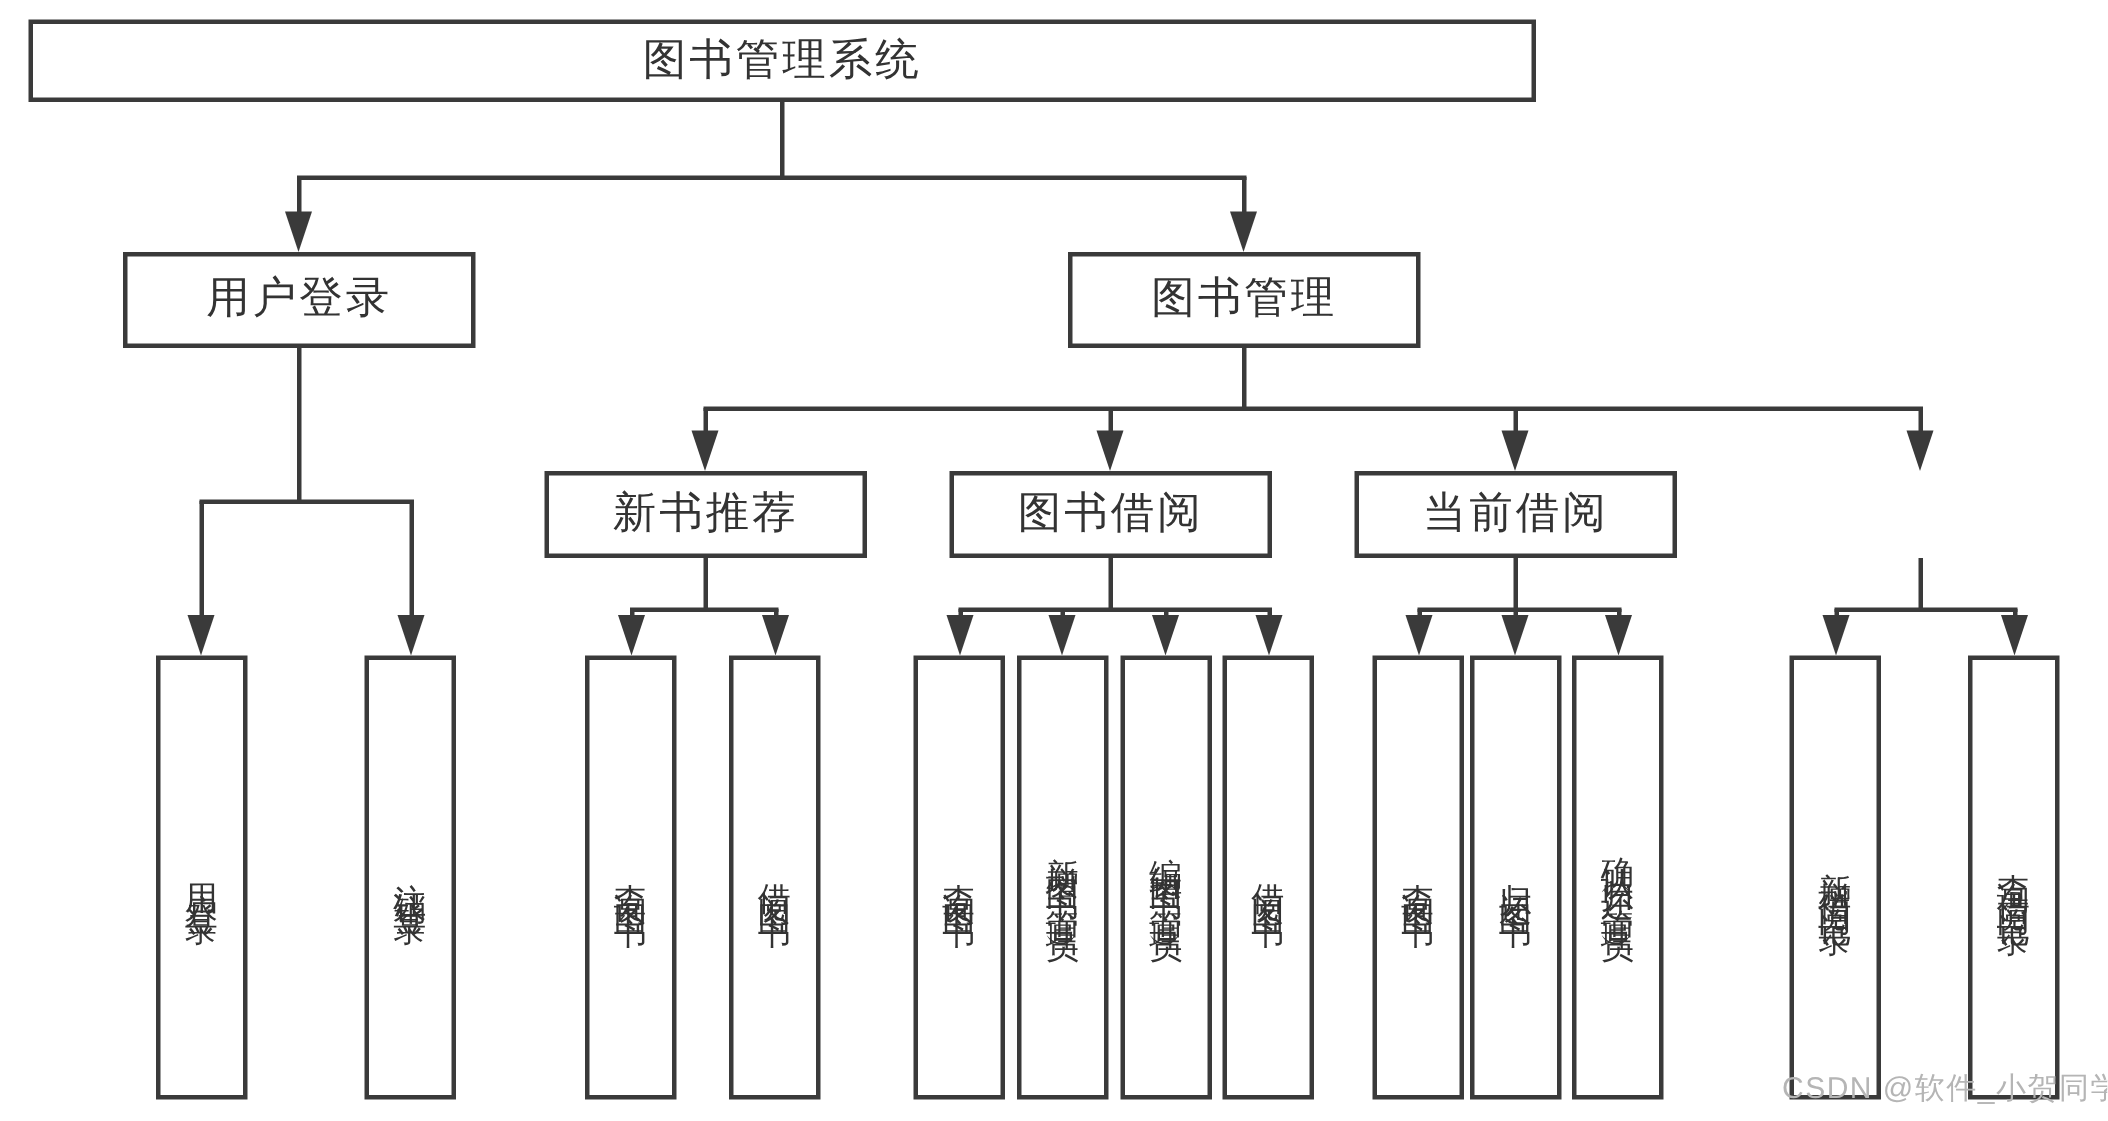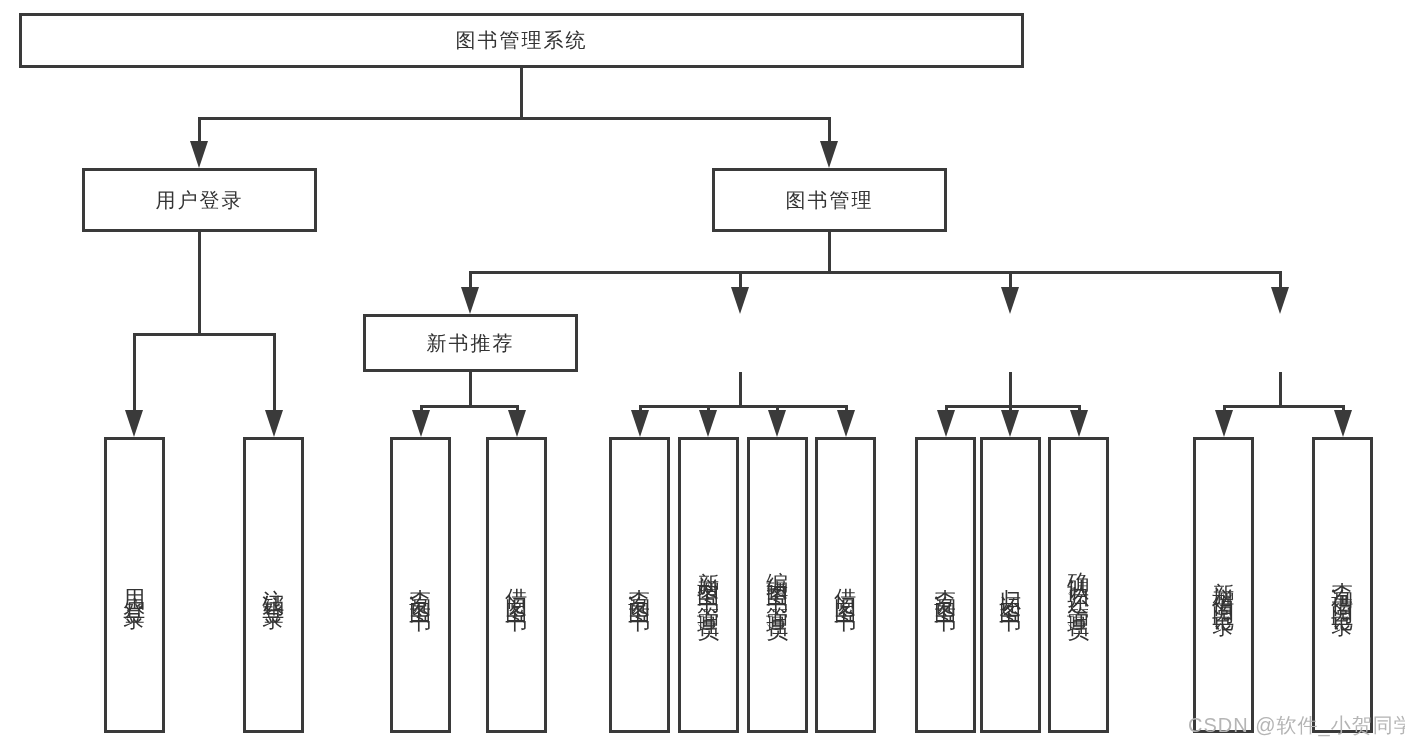--- a/index.html
+++ b/index.html
@@ -19,21 +19,21 @@
     position: absolute;
     box-sizing: border-box;
     border: 3px solid var(--line, #3a3a3a);
     background: #ffffff;
     display: flex;
     align-items: center;
     justify-content: center;
     color: var(--text, #333333);
   }
   .node .label {
-    font-size: 20px;
+    font-size: 29px;
     letter-spacing: 2px;
     white-space: nowrap;
     line-height: 1.15;
   }
   .node.vertical .label {
     writing-mode: vertical-rl;
     text-orientation: mixed;
     letter-spacing: 7px;
     font-size: 22px;
     white-space: normal;
@@ -121,20 +121,26 @@
     </div>
     <div class="node" style="left: 82px; top: 168px; width: 235px; height: 64px;">
       <span class="label">用户登录</span>
     </div>
     <div class="node" style="left: 712px; top: 168px; width: 235px; height: 64px;">
       <span class="label">图书管理</span>
     </div>
     <div class="node" style="left: 363px; top: 314px; width: 215px; height: 58px;">
       <span class="label">新书推荐</span>
     </div>
+    <div class="node" style="left: 633px; top: 314px; width: 215px; height: 58px;">
+      <span class="label">图书借阅</span>
+    </div>
+    <div class="node" style="left: 903px; top: 314px; width: 215px; height: 58px;">
+      <span class="label">当前借阅</span>
+    </div>
     <div class="node vertical" style="left: 104px; top: 437px; width: 61px; height: 296px;">
       <span class="label">用户登录</span>
     </div>
     <div class="node vertical" style="left: 243px; top: 437px; width: 61px; height: 296px;">
       <span class="label">注销登录</span>
     </div>
     <div class="node vertical" style="left: 390px; top: 437px; width: 61px; height: 296px;">
       <span class="label">查询图书</span>
     </div>
     <div class="node vertical" style="left: 486px; top: 437px; width: 61px; height: 296px;">

